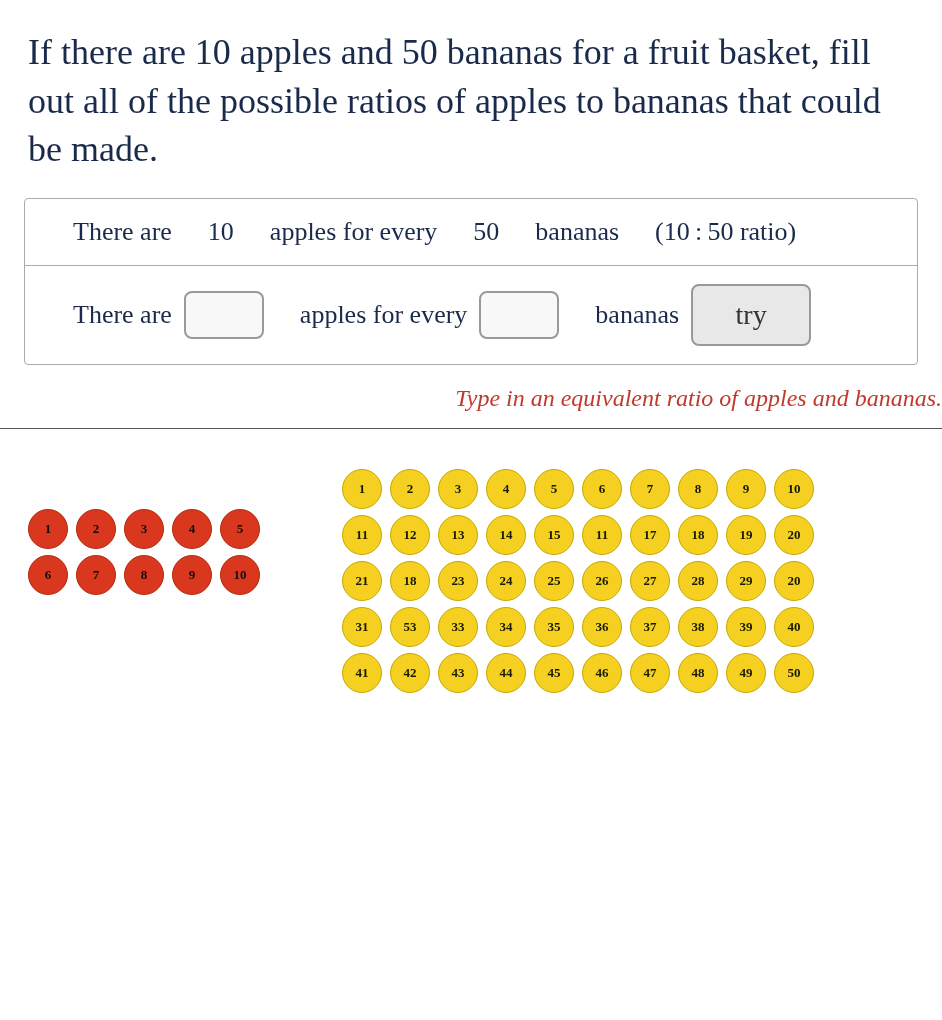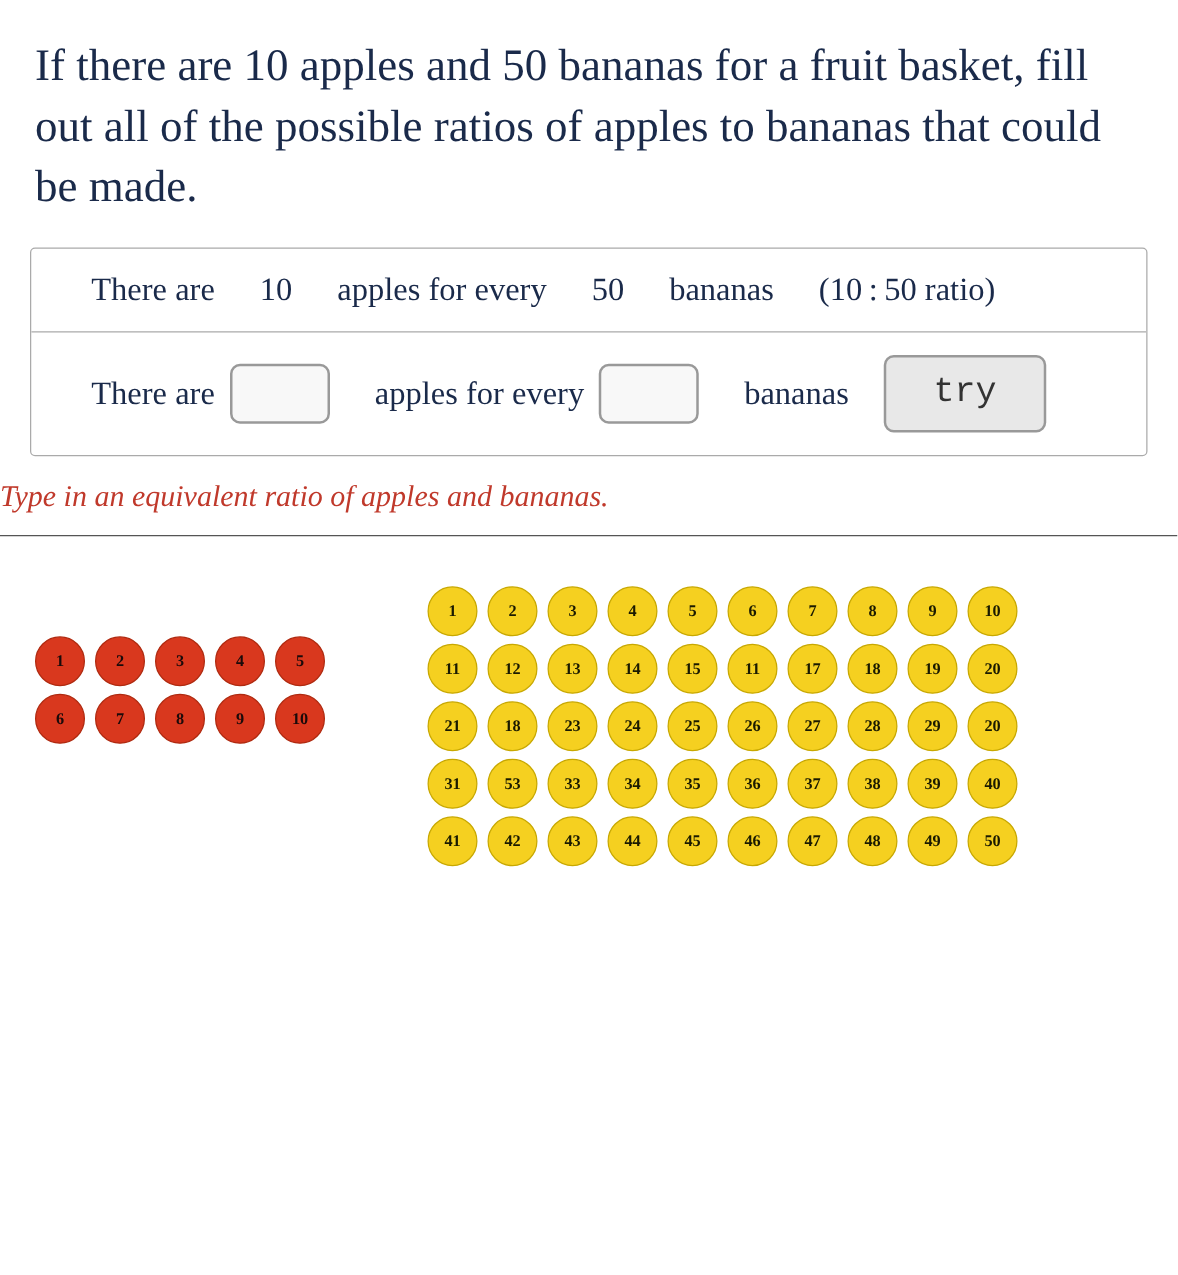--- a/index.html
+++ b/index.html
@@ -48,36 +48,35 @@
       height: 48px;
       border: 2px solid #999;
       border-radius: 8px;
       font-size: 22px;
       text-align: center;
       background: #f8f8f8;
       outline: none;
     }
 
     .try-button {
-      width: 130px;
+      width: 120px;
       height: 62px;
       background: #e8e8e8;
       border: 2px solid #999;
       border-radius: 8px;
       font-size: 28px;
-      font-family: Liberation Mono, monospace;
+      font-family: Liberation Serif, serif;
       color: #333;
       cursor: pointer;
-      margin-left: 16px;
     }
 
     .hint-text {
       color: #c0392b;
       font-size: 24px;
-      text-align: left;
+      text-align: right;
       padding: 20px 0 16px 0;
       font-style: italic;
     }
 
     .divider {
       border: none;
       border-top: 1.5px solid #555;
       margin: 0 0 0 0;
     }
 

